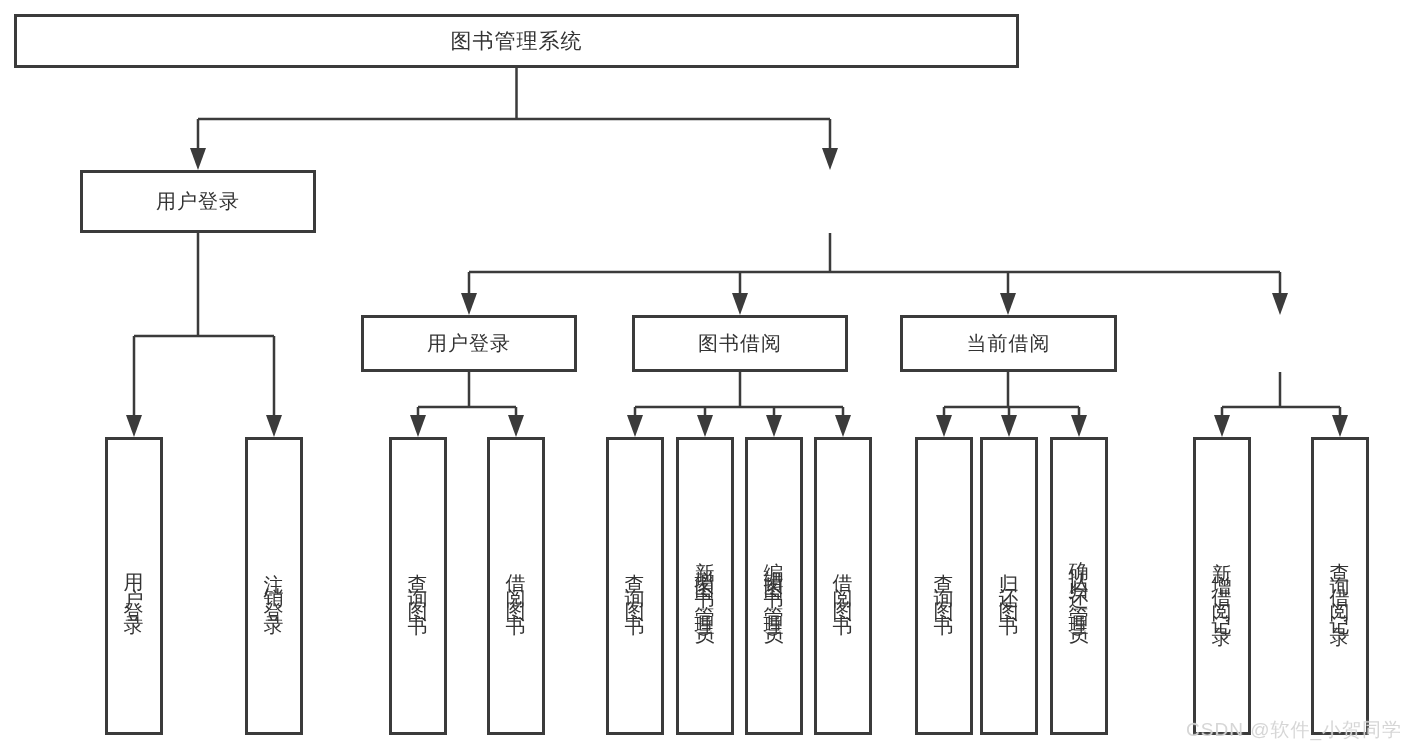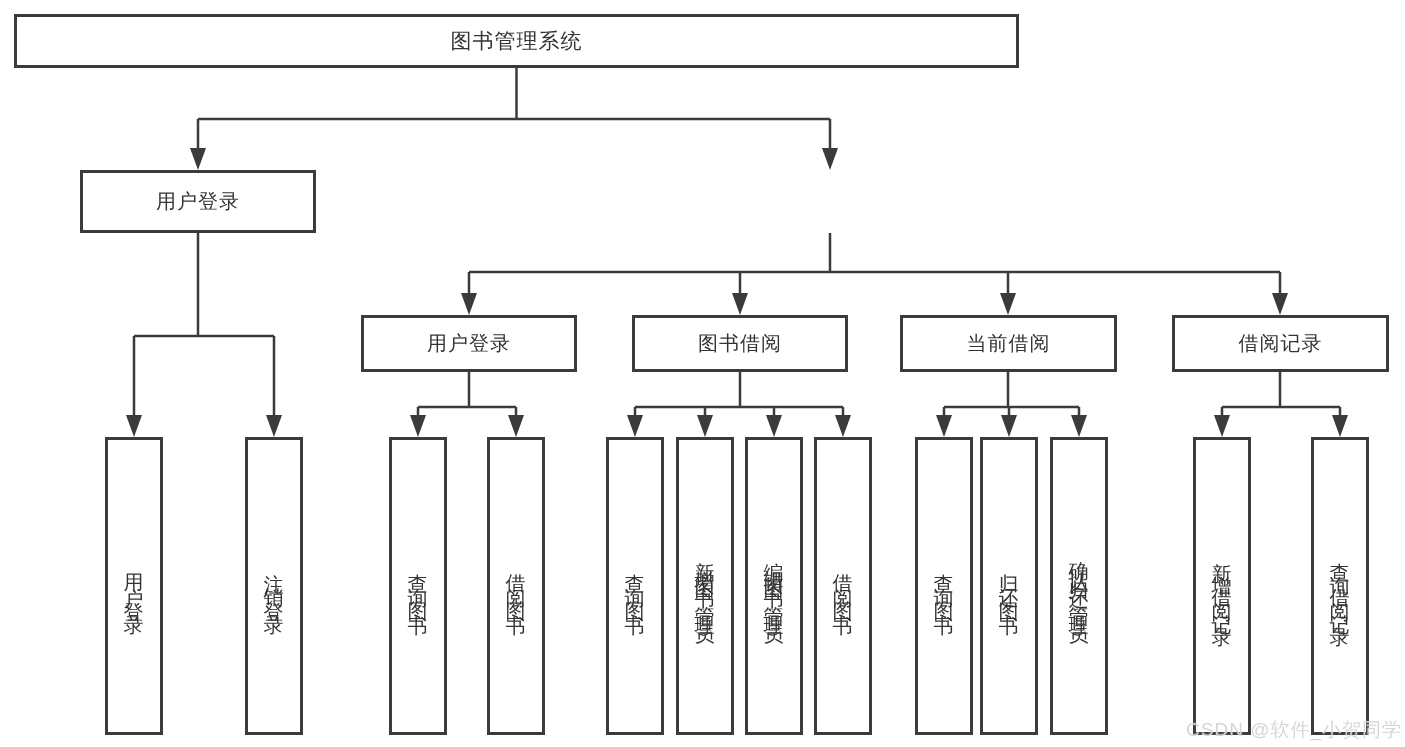--- a/index.html
+++ b/index.html
@@ -106,23 +106,20 @@
 
   <div class="box" style="left:361px; top:315px; width:216px; height:57px;">
     <span class="h-label">用户登录</span>
   </div>
   <div class="box" style="left:632px; top:315px; width:216px; height:57px;">
     <span class="h-label">图书借阅</span>
   </div>
   <div class="box" style="left:900px; top:315px; width:217px; height:57px;">
     <span class="h-label">当前借阅</span>
   </div>
-  <div class="box" style="left:1172px; top:315px; width:217px; height:57px;">
-    <span class="h-label">借阅记录</span>
-  </div>
 
   <div class="box leaf" style="left:105px;">
     <span class="v-label">用户登录</span>
   </div>
   <div class="box leaf" style="left:245px;">
     <span class="v-label">注销登录</span>
   </div>
   <div class="box leaf" style="left:389px;">
     <span class="v-label">查询图书</span>
   </div>

